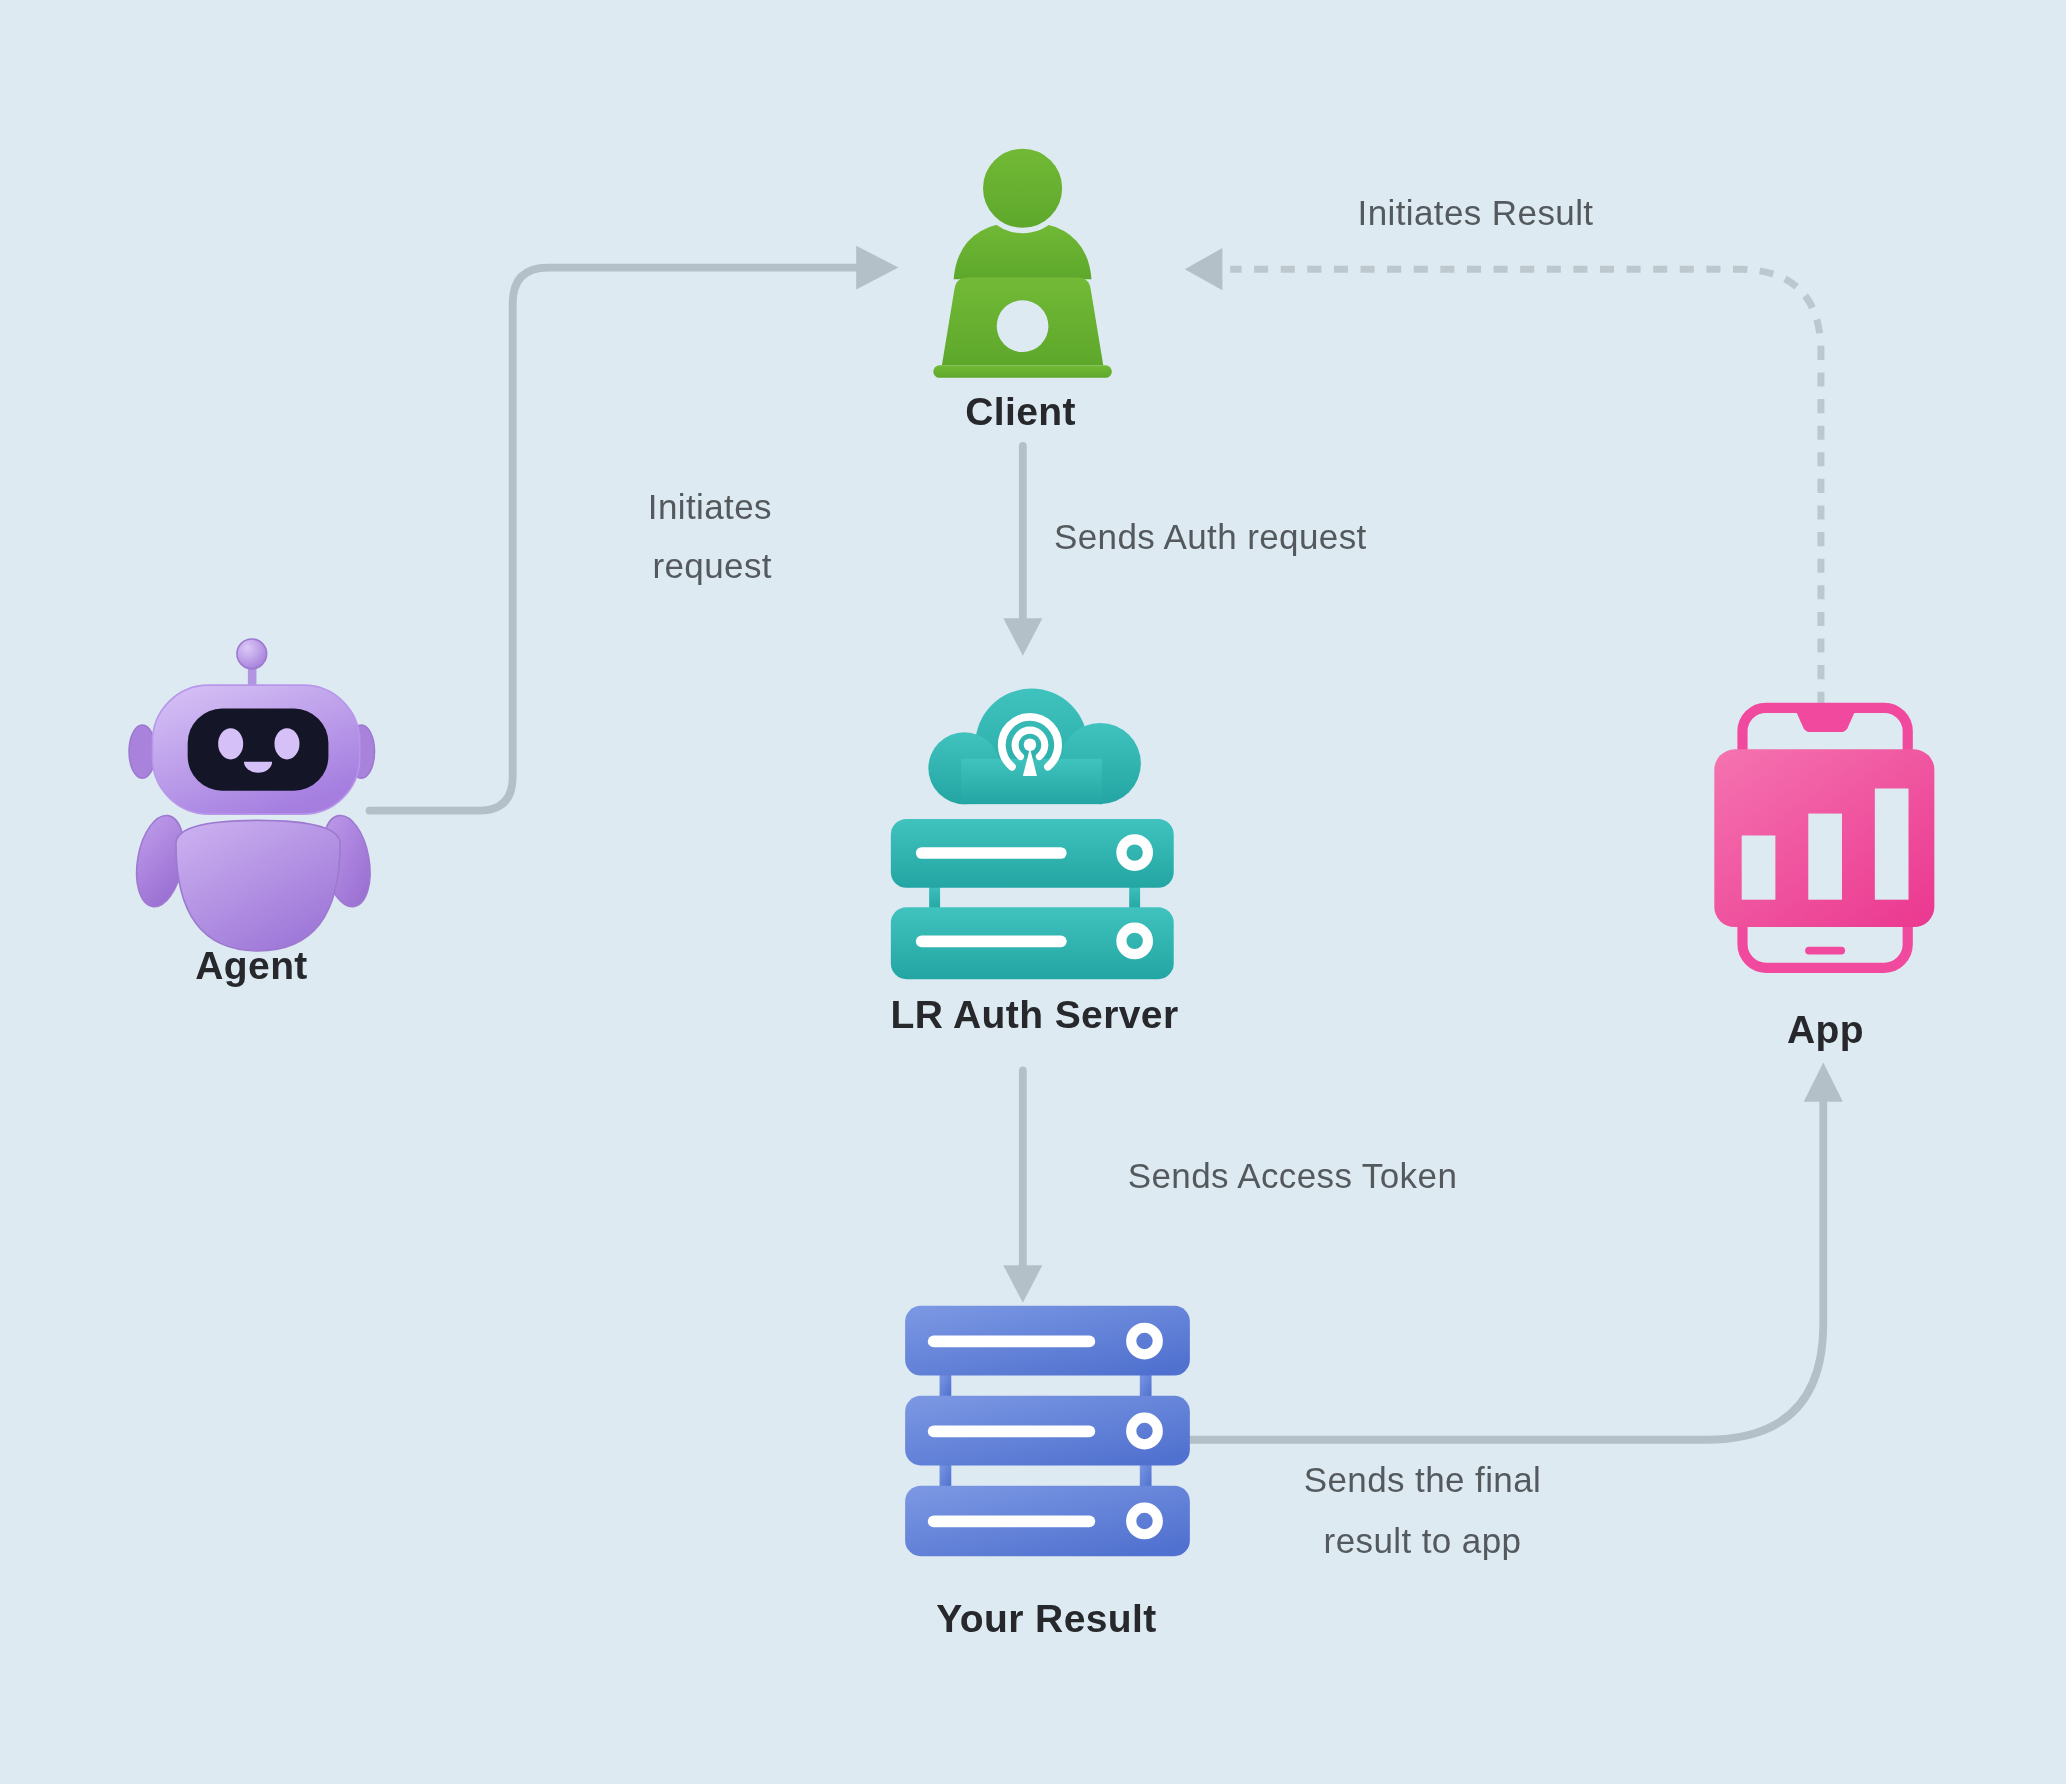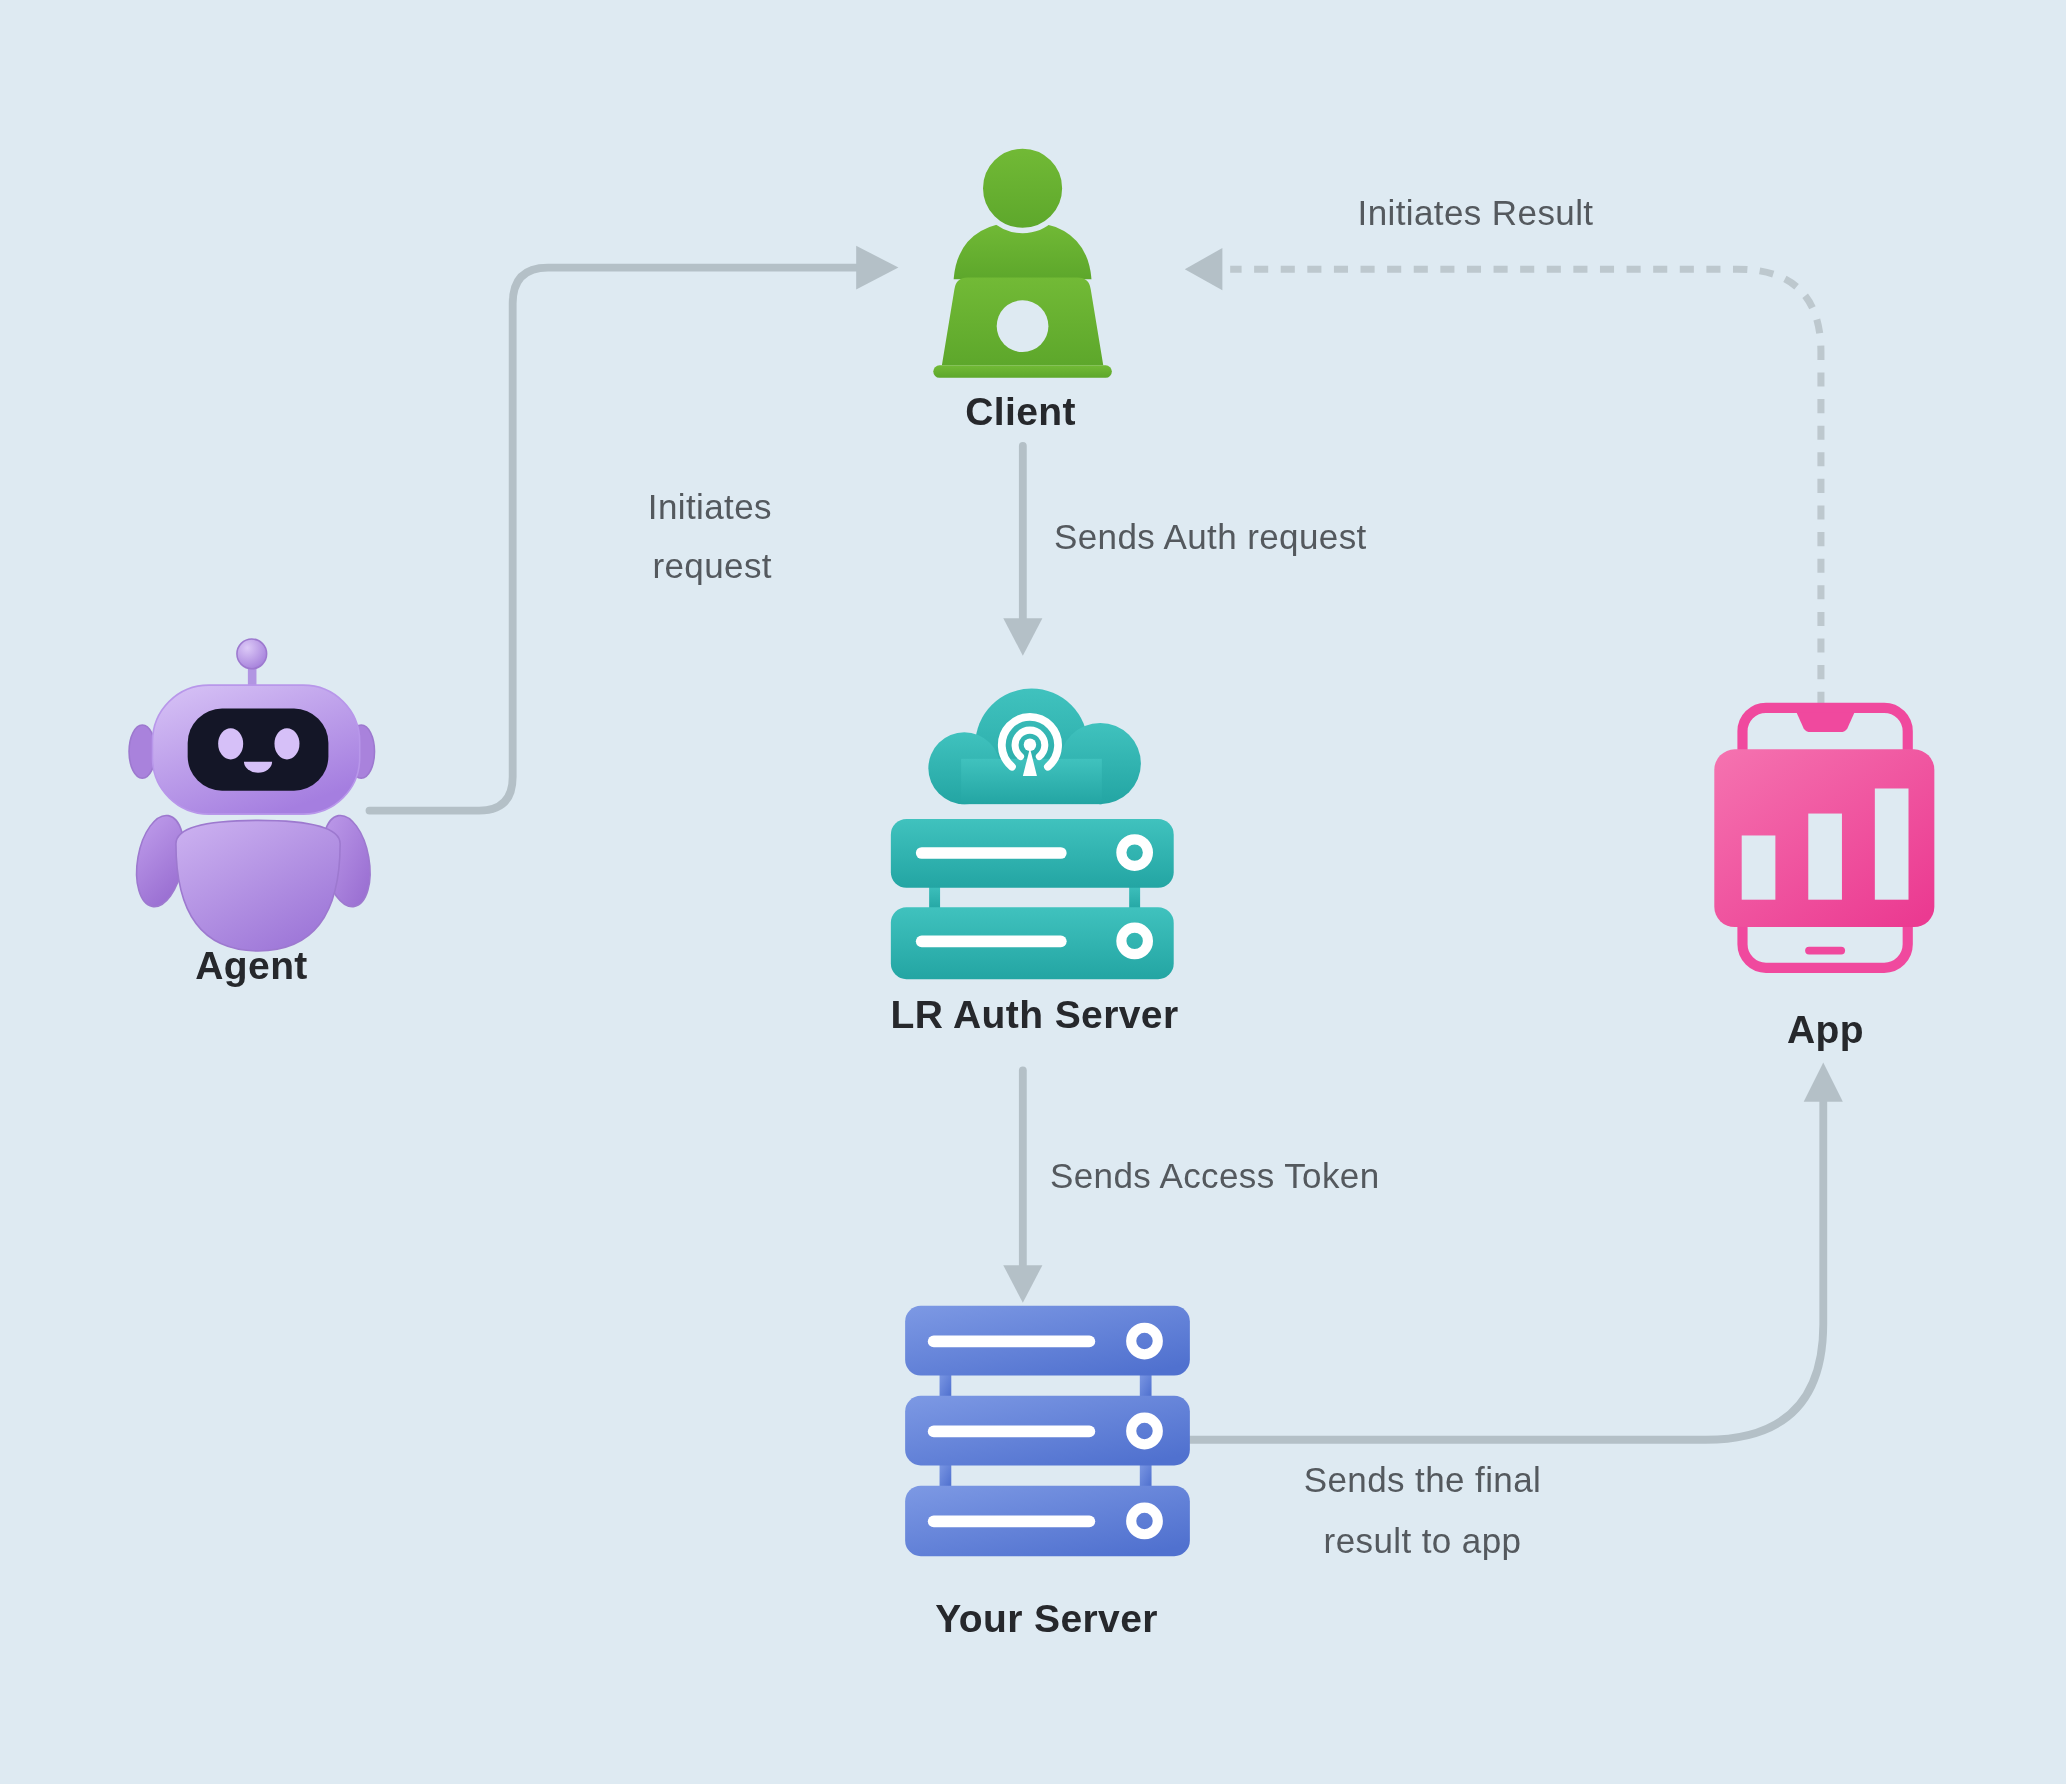--- a/index.html
+++ b/index.html
@@ -171,21 +171,21 @@
       <rect x="4" y="6" width="364" height="89" rx="20" fill="url(#gBlue)"></rect>
       <rect x="33" y="44" width="214" height="15" rx="7.5" fill="#ffffff"></rect>
       <circle cx="310" cy="51" r="17" fill="none" stroke="#ffffff" stroke-width="13"></circle>
       <rect x="4" y="121" width="364" height="89" rx="20" fill="url(#gBlue)"></rect>
       <rect x="33" y="159" width="214" height="15" rx="7.5" fill="#ffffff"></rect>
       <circle cx="310" cy="166" r="17" fill="none" stroke="#ffffff" stroke-width="13"></circle>
       <rect x="4" y="236" width="364" height="90" rx="20" fill="url(#gBlue)"></rect>
       <rect x="33" y="274" width="214" height="15" rx="7.5" fill="#ffffff"></rect>
       <circle cx="310" cy="281" r="17" fill="none" stroke="#ffffff" stroke-width="13"></circle>
     </svg>
-    <div class="node-label" style="left:-51px;top:294px;width:391px;">Your Server</div>
+    <div class="node-label" style="left:-51px;top:294px;width:391px;">Your Result</div>
   </div>
 
   <div class="node" style="left:1708px;top:700px;">
     <svg width="235" height="278" viewBox="0 0 300 355">
       <defs>
         <linearGradient id="gPink" x1="0" y1="0" x2="0.9" y2="1">
           <stop offset="0" stop-color="#f573b0"></stop>
             <stop offset="1" stop-color="#eb3a91"></stop>
         </linearGradient>
       </defs>
@@ -199,20 +199,20 @@
       <rect x="128" y="145" width="43" height="110" fill="#deeaf2"></rect>
       <rect x="213" y="113" width="43" height="142" fill="#deeaf2"></rect>
     </svg>
     <div class="node-label" style="left:-39px;top:306px;width:313px;">App</div>
   </div>
 
   <div class="edge-label" style="left:569px;top:477px;width:203px;text-align:right;">Initiates request</div>
 
   <div class="edge-label" style="left:1054px;top:513px;width:485px;line-height:47px;">Sends Auth request</div>
 
-  <div class="edge-label" style="left:1050px;top:1152px;width:485px;line-height:47px;">Sends Access Token</div>
+  <div class="edge-label" style="left:1050px;top:1152px;width:485px;line-height:47px;text-align:center;">Sends Access Token</div>
 
   <div class="edge-label center" style="left:1327px;top:189px;width:297px;line-height:47px;">Initiates Result</div>
 
   <div class="edge-label center" style="left:1274px;top:1449px;width:297px;line-height:61px;">Sends the final result to app</div>
 
 </div>
 
 
 </body></html>

